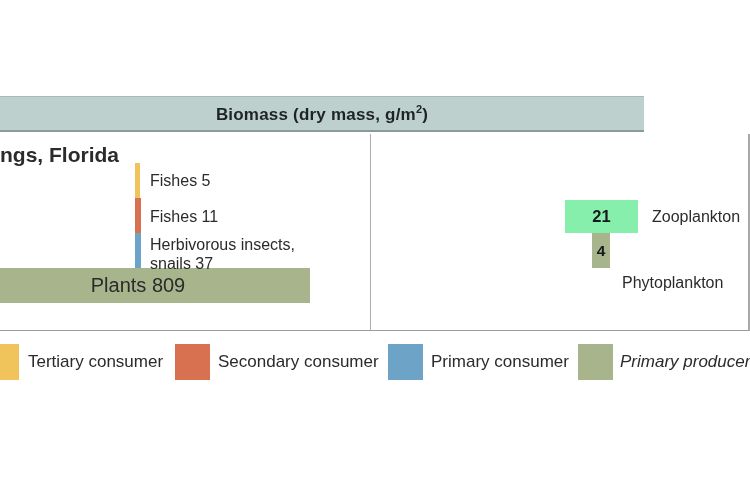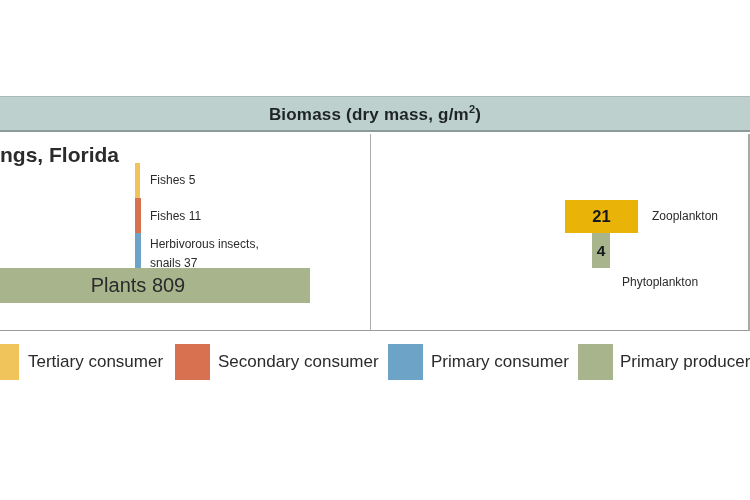--- a/index.html
+++ b/index.html
@@ -1,35 +1,35 @@
 <!DOCTYPE html>
 <html><head>
 <meta charset="utf-8">
 <style>
   html,body{margin:0;padding:0;background:#fff;}
   .stage{
     position:relative;width:750px;height:500px;overflow:hidden;background:#fff;
     font-family:"Liberation Sans",sans-serif;color:#2b2b2b;
   }
   .header{
-    position:absolute;left:0;top:96px;width:750px;height:36px;
+    position:absolute;left:0;top:96px;width:644px;height:36px;
     border-top:1px solid #a9bab8;border-bottom:2px solid #8b9b99;
     display:flex;align-items:center;justify-content:center;box-sizing:border-box;
   }
   .header-title{font-size:17px;font-weight:bold;color:#1e2424;letter-spacing:.2px;}
   .header-title sup{font-size:0.65em;}
   .plot-area{
     position:absolute;left:0;top:134px;width:750px;height:197px;
     border-bottom:1.5px solid #9b9b9b;border-right:2px solid #a9a9a9;box-sizing:border-box;
     background:#fff;
   }
   .divider{position:absolute;left:370px;top:134px;width:1px;height:197px;background:#ababab;}
   .panel-title{position:absolute;font-size:21px;font-weight:bold;white-space:nowrap;}
   .bar{position:absolute;}
-  .lbl{position:absolute;font-size:12px;line-height:19px;white-space:nowrap;}
+  .lbl{position:absolute;font-size:16px;line-height:19px;white-space:nowrap;}
   .plants-lbl{position:absolute;left:0;top:276px;width:276px;text-align:center;font-size:20px;line-height:19px;}
   .num-bar{display:flex;align-items:center;justify-content:center;}
   .num{font-size:16.5px;font-weight:600;color:#15181c;}
   .legend-square{position:absolute;top:344px;width:35px;height:36px;}
   .legend-label{position:absolute;top:352px;font-size:17px;line-height:20px;white-space:nowrap;}
 </style>
 </head>
 <body>
 
 <div class="stage">
@@ -50,35 +50,35 @@
 
   <div class="lbl" style="left:150px;top:171px;">Fishes 5</div>
   <div class="lbl" style="left:150px;top:207px;">Fishes 11</div>
   <div class="lbl" style="left:150px;top:235px;">
     <div>Herbivorous insects,</div>
     <div>snails 37</div>
   </div>
   <div class="plants-lbl">Plants 809</div>
 
 
-  <div class="bar num-bar" style="left: 565px; top: 200px; width: 73px; height: 33px; background: #eab308;">
+  <div class="bar num-bar" style="left: 565px; top: 200px; width: 73px; height: 33px; background: #86efac;">
     <span class="num">21</span>
   </div>
   <div class="bar num-bar" style="left: 592px; top: 233px; width: 18px; height: 35px; background: rgb(168, 180, 140);">
     <span class="num" style="font-size:15.5px;">4</span>
   </div>
 
   <div class="lbl" style="left:652px;top:208px;line-height:17px;">Zooplankton</div>
   <div class="lbl" style="left:622px;top:242px;line-height:17px;margin-top:32px;">Phytoplankton</div>
 
   <div class="legend-square" style="left: -16px; background: rgb(240, 196, 91);"></div>
   <div class="legend-label" style="left:28px;">Tertiary consumer</div>
 
   <div class="legend-square" style="left: 175px; background: rgb(215, 113, 79);"></div>
   <div class="legend-label" style="left:218px;">Secondary consumer</div>
 
   <div class="legend-square" style="left: 388px; background: rgb(108, 163, 198);"></div>
   <div class="legend-label" style="left:431px;">Primary consumer</div>
 
   <div class="legend-square" style="left: 578px; background: rgb(168, 180, 140);"></div>
-  <div class="legend-label" style="left:620px;">Primary producer</div>
+  <div class="legend-label" style="left:620px;font-style:italic;">Primary producer</div>
 
 </div>
 
 </body></html>

